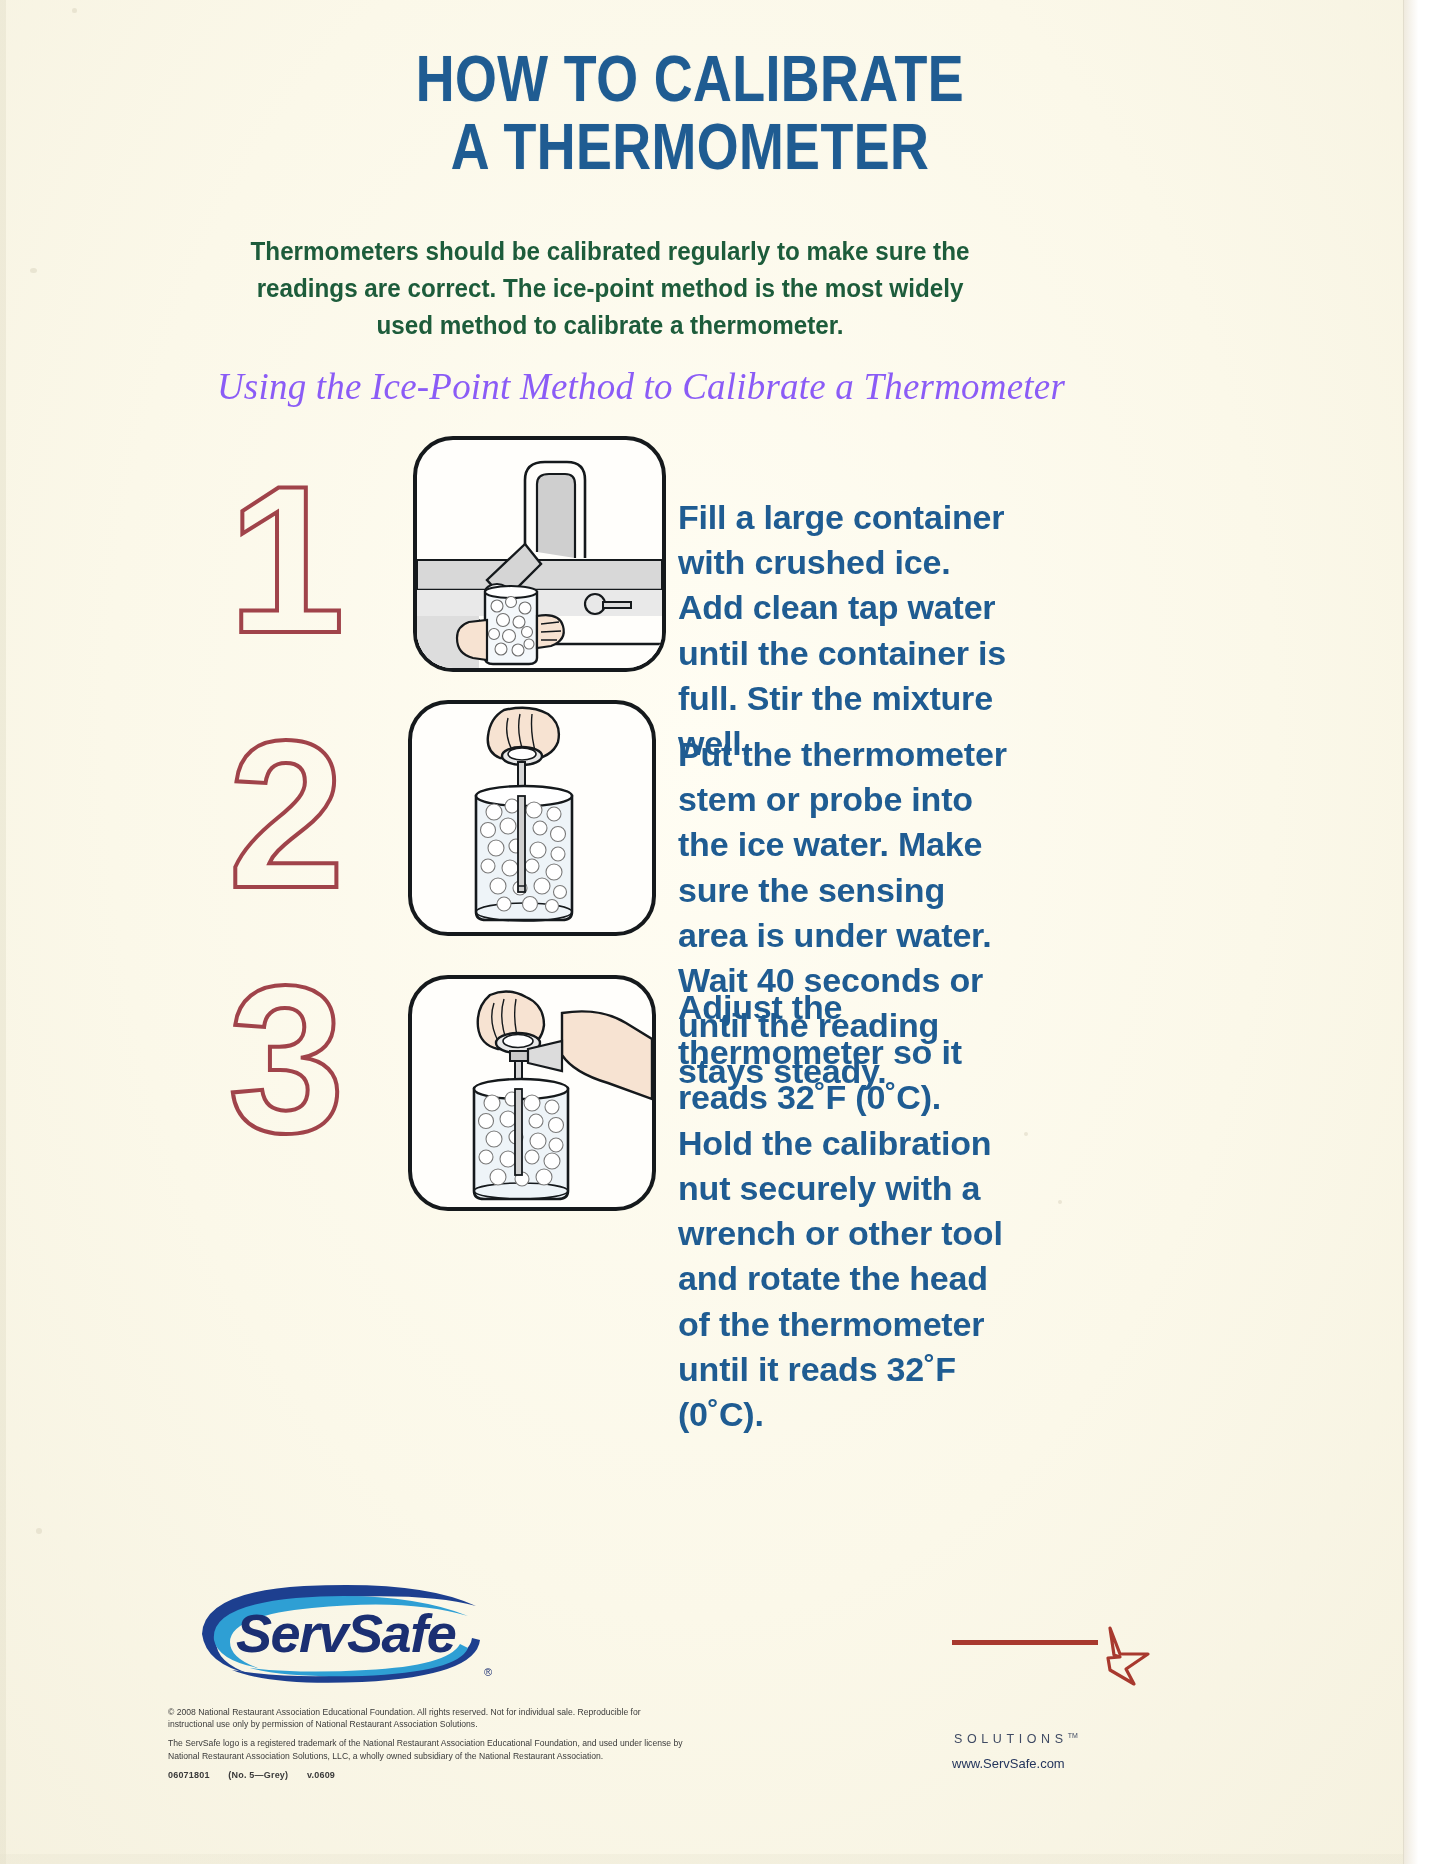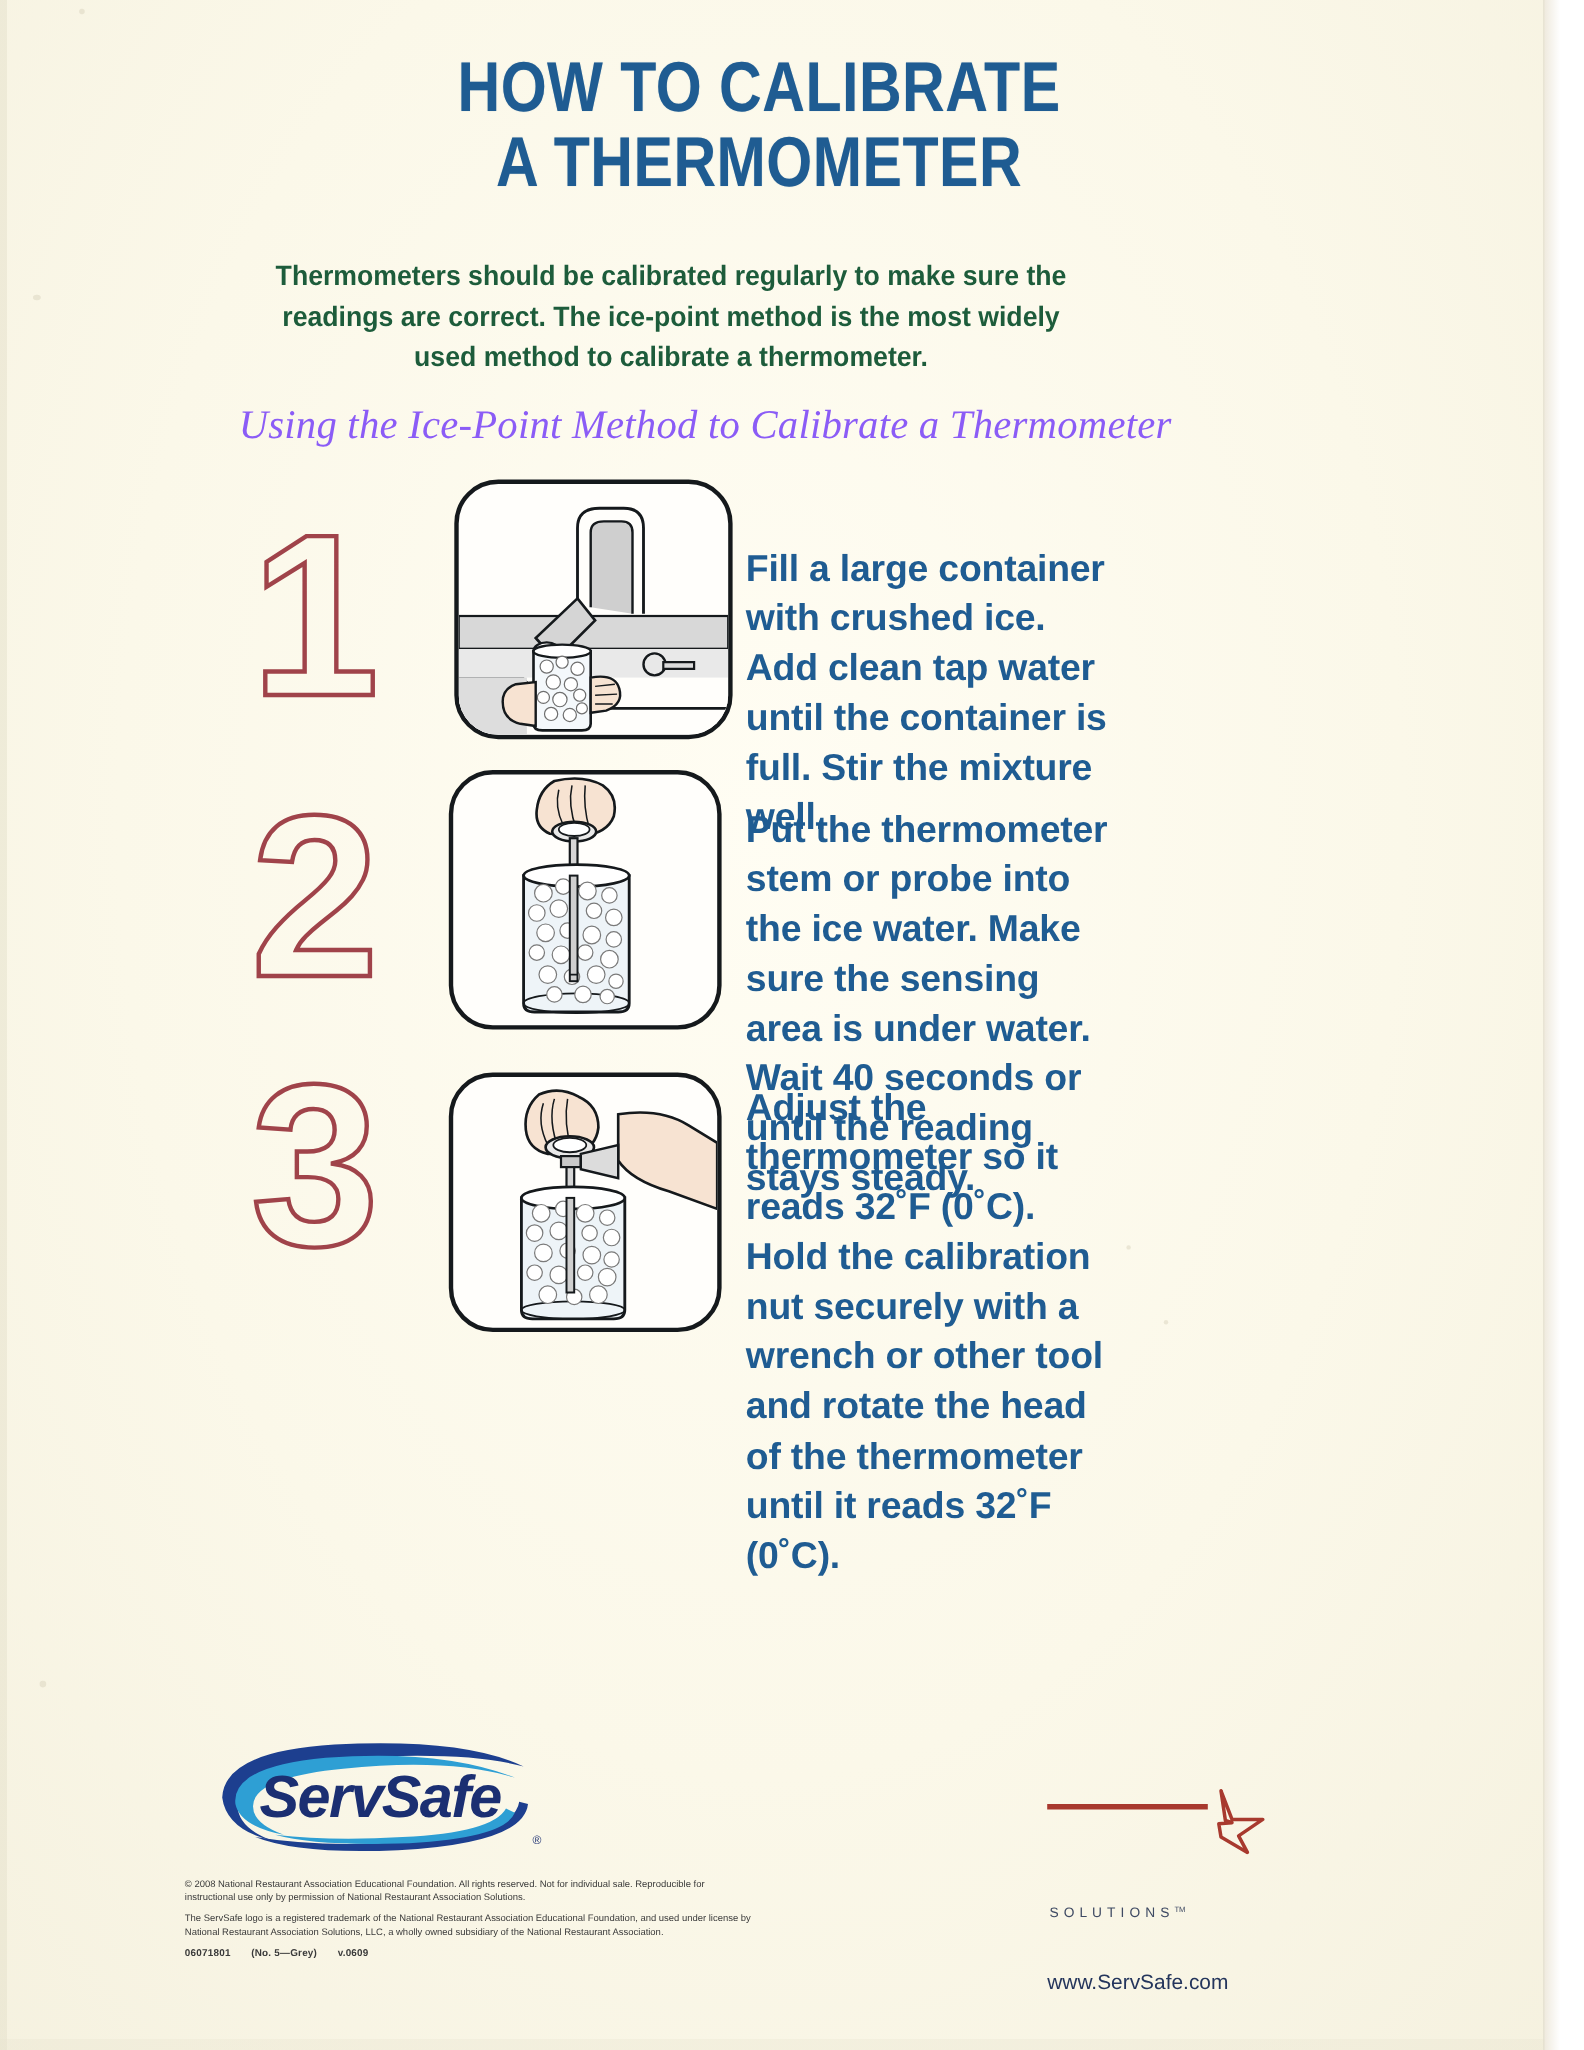--- a/index.html
+++ b/index.html
@@ -131,22 +131,21 @@
     font-family:"Liberation Sans", sans-serif;
     color:#3f4a63;
     font-size:12.5px;
     letter-spacing:4.6px;
   }
   .nra-sol sup{font-size:7px;letter-spacing:0;}
   .nra-url{
     position:absolute;left:0;top:128px;
     font-family:"Liberation Sans", sans-serif;
     color:#24355c;
-    font-size:19px;
-    margin-top:36px;
+    font-size:13px;
   }
   .nra-star{position:absolute;left:118px;top:-4px;}
 
   .speck{position:absolute;background:#d9d3bd;border-radius:50%;opacity:.5;}
 </style>
 </head>
 <body>
 
 <div class="page"></div>
 <div class="sheet-edge"></div>

